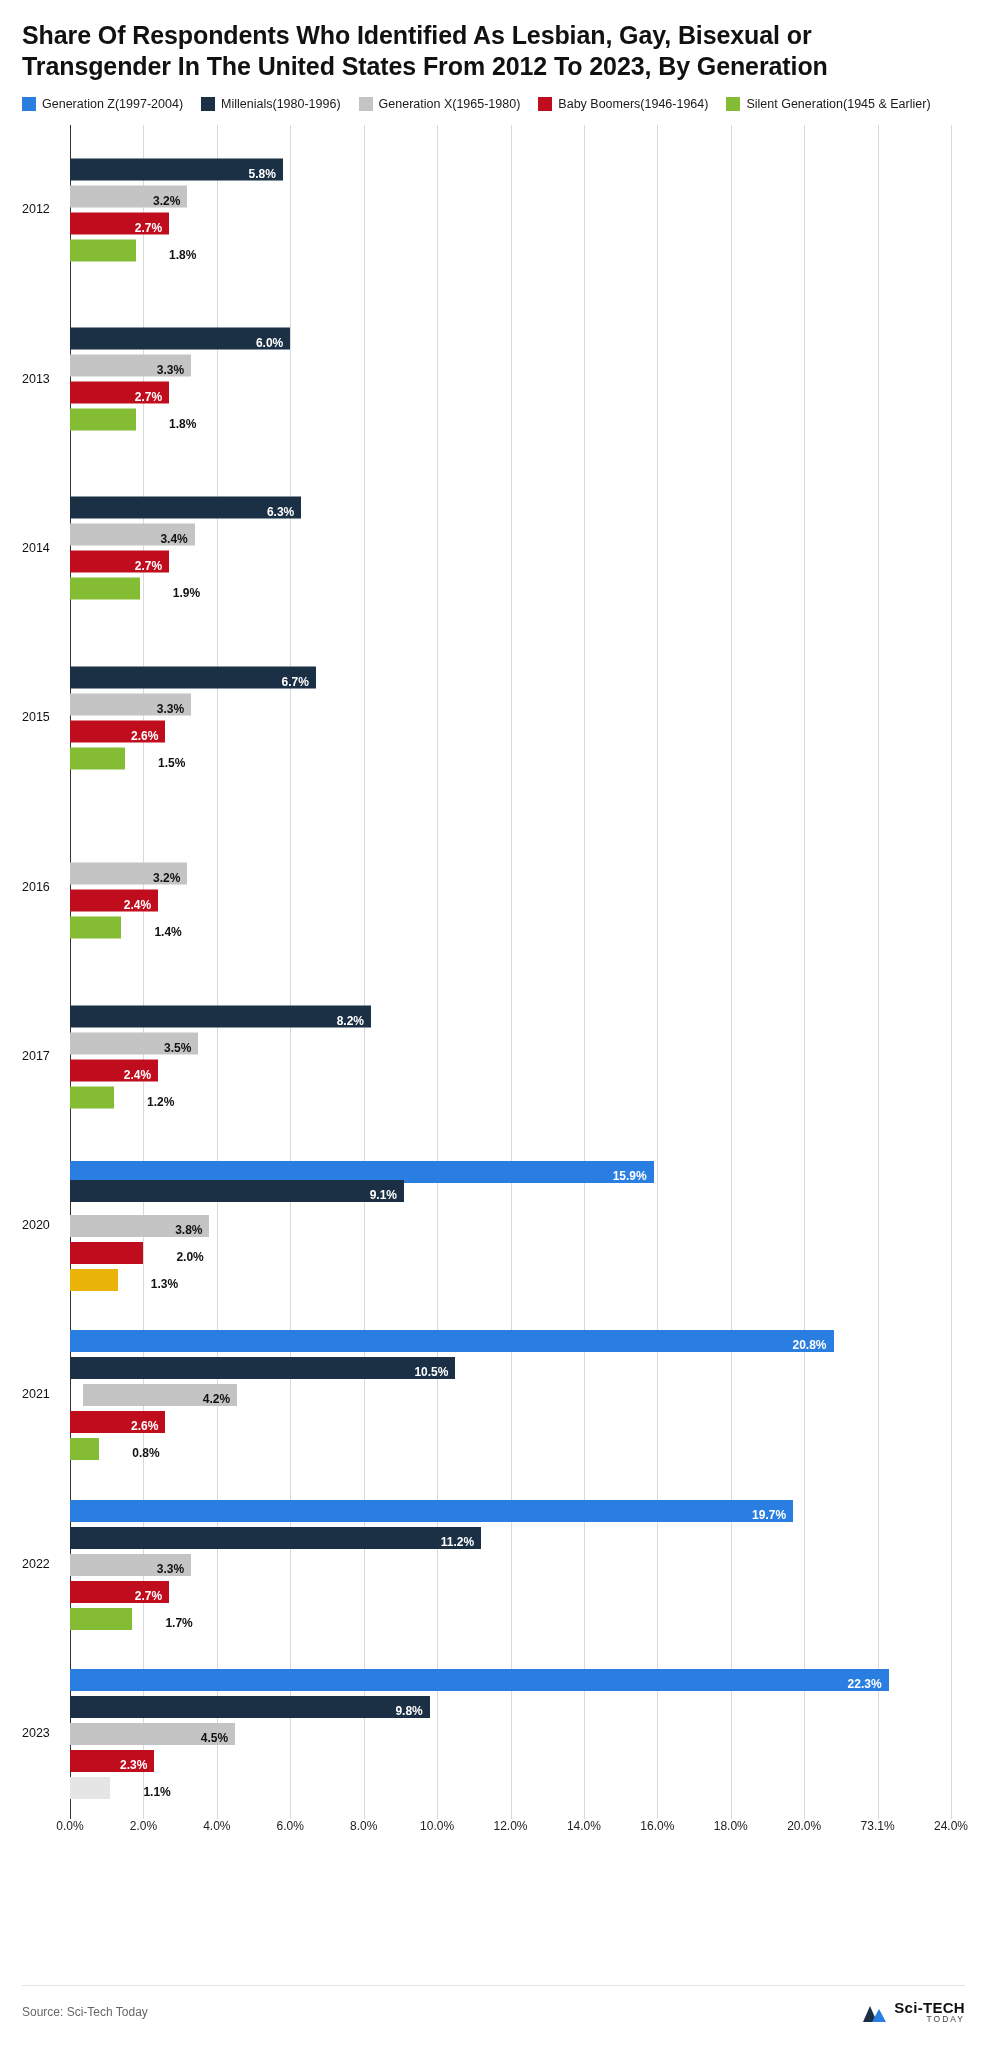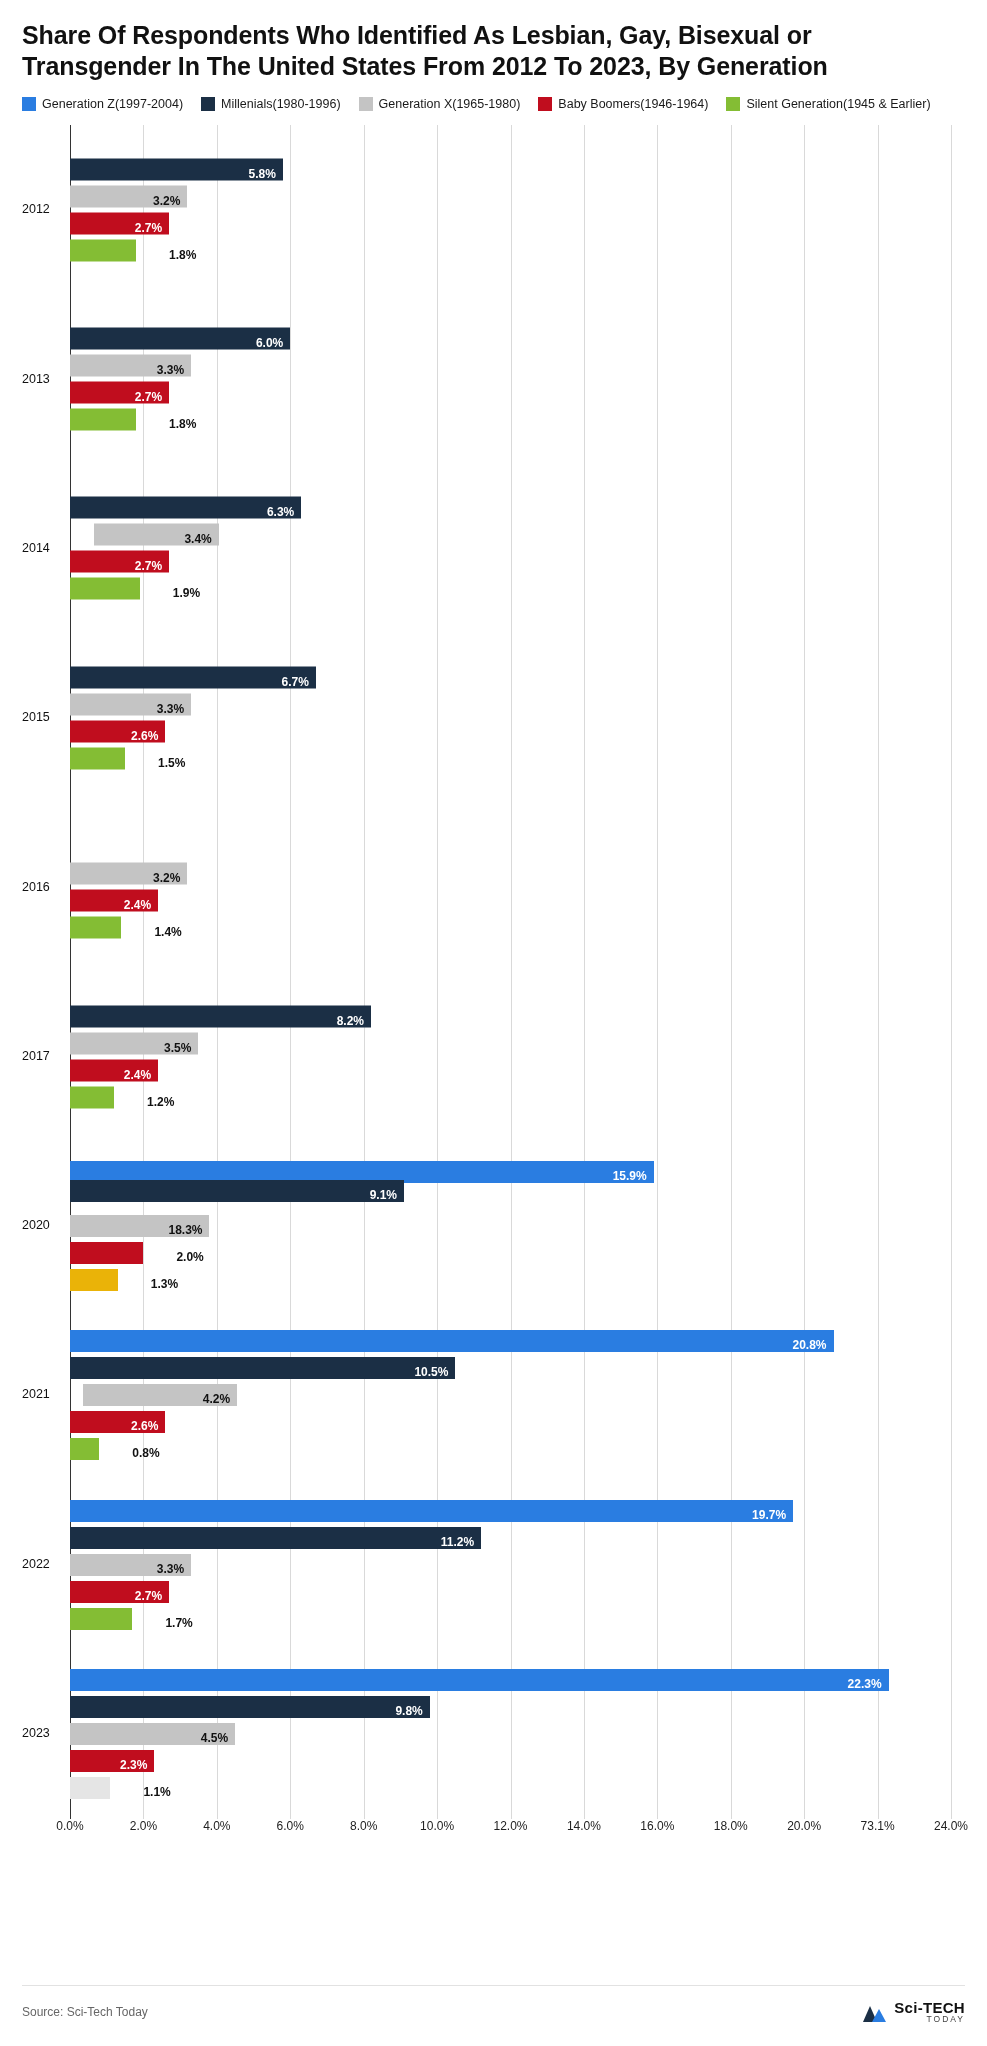--- a/index.html
+++ b/index.html
@@ -289,21 +289,21 @@
             </div>
           </div>
           <div class="group" style="position: absolute; left: 0px; right: 0px; top: 20%; height: 10%;">
             <div style="position: absolute; left: 0px; right: 0px; top: 50%; transform: translateY(-50%); height: 103px;">
               <div class="group-label" style="top: 43.5px;">2014</div>
               <div class="bar-row" style="position: absolute; left: 0px; right: 0px; top: 0px; height: 22px;">
                 <div class="bar" style="width: 26.25%; background: rgb(27, 47, 69);">
                   <span class="bar-label inside">6.3%</span>
                 </div>
               </div>
-              <div class="bar-row" style="position: absolute; left: 0px; right: 0px; top: 27px; height: 22px; margin-left: 24px;">
+              <div class="bar-row" style="position: absolute; left: 0px; right: 0px; top: 27px; height: 22px;">
                 <div class="bar" style="width: 14.1667%; background: rgb(196, 196, 196);">
                   <span class="bar-label inside" style="color: rgb(17, 17, 17);">3.4%</span>
                 </div>
               </div>
               <div class="bar-row" style="position: absolute; left: 0px; right: 0px; top: 54px; height: 22px;">
                 <div class="bar" style="width: 11.25%; background: rgb(192, 13, 30);">
                   <span class="bar-label inside">2.7%</span>
                 </div>
               </div>
               <div class="bar-row" style="position: absolute; left: 0px; right: 0px; top: 81px; height: 22px;">
@@ -391,21 +391,21 @@
                   <span class="bar-label inside">15.9%</span>
                 </div>
               </div>
               <div class="bar-row" style="position: absolute; left: 0px; right: 0px; top: 19px; height: 22px;">
                 <div class="bar" style="width: 37.9167%; background: rgb(27, 47, 69);">
                   <span class="bar-label inside">9.1%</span>
                 </div>
               </div>
               <div class="bar-row" style="position: absolute; left: 0px; right: 0px; top: 54px; height: 22px;">
                 <div class="bar" style="width: 15.8333%; background: rgb(196, 196, 196);">
-                  <span class="bar-label inside" style="color: rgb(17, 17, 17);">18.3%</span>
+                  <span class="bar-label inside" style="color: rgb(17, 17, 17);">3.8%</span>
                 </div>
               </div>
               <div class="bar-row" style="position: absolute; left: 0px; right: 0px; top: 81px; height: 22px;">
                 <div class="bar" style="width: 8.33333%; background: rgb(192, 13, 30);">
                   <span class="bar-label outside">2.0%</span>
                 </div>
               </div>
               <div class="bar-row" style="position: absolute; left: 0px; right: 0px; top: 108px; height: 22px;">
                 <div class="bar" style="width: 5.41667%; background: #eab308;">
                   <span class="bar-label outside">1.3%</span>

